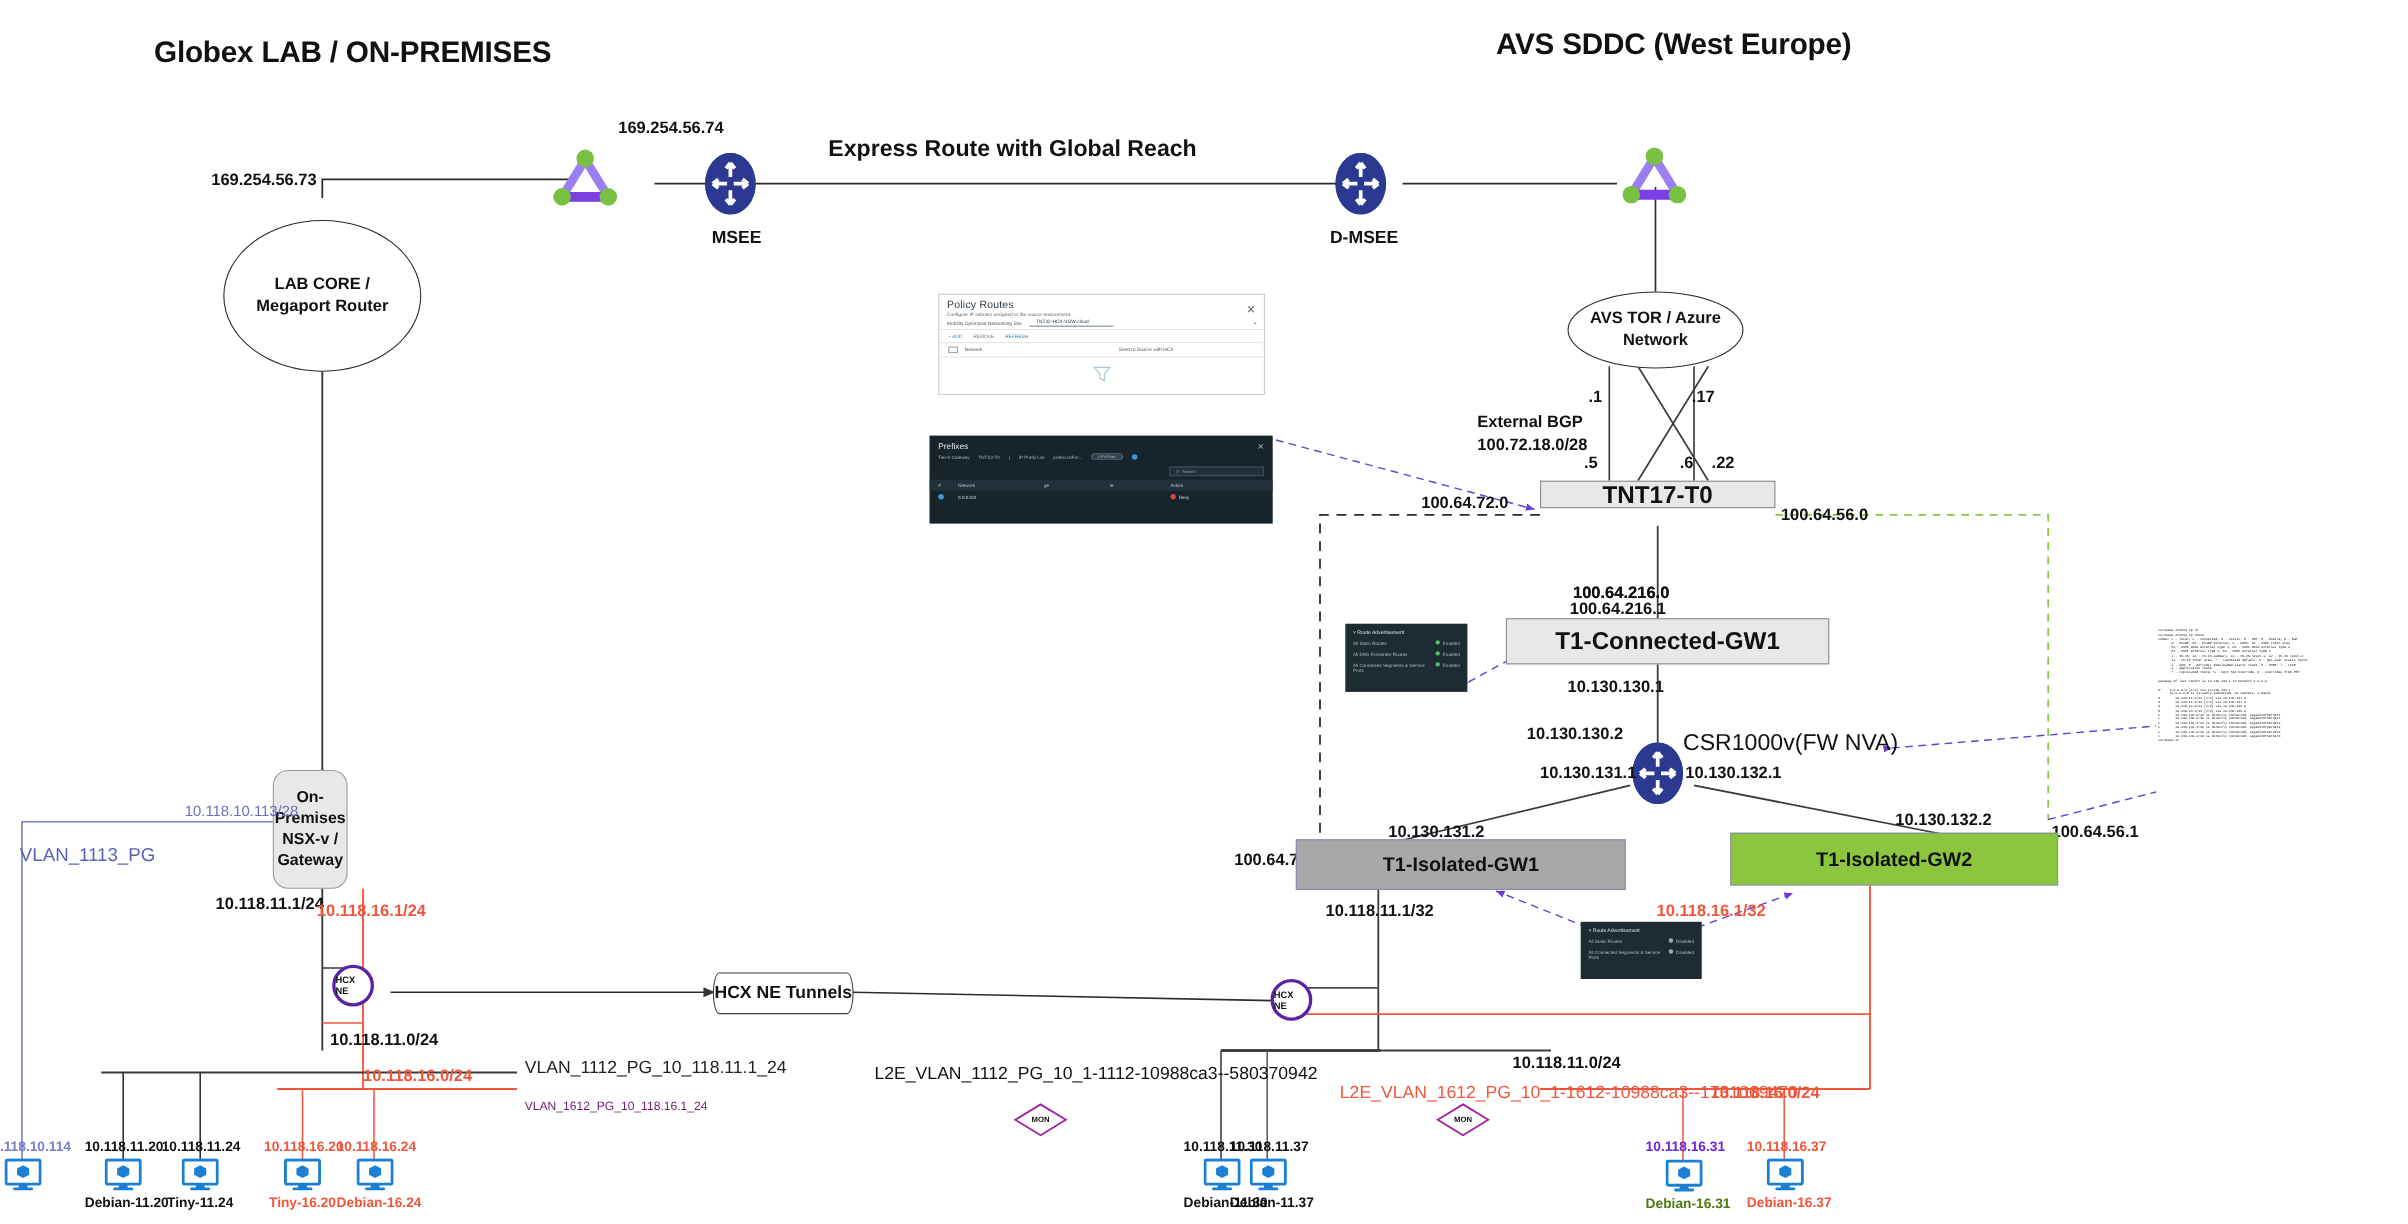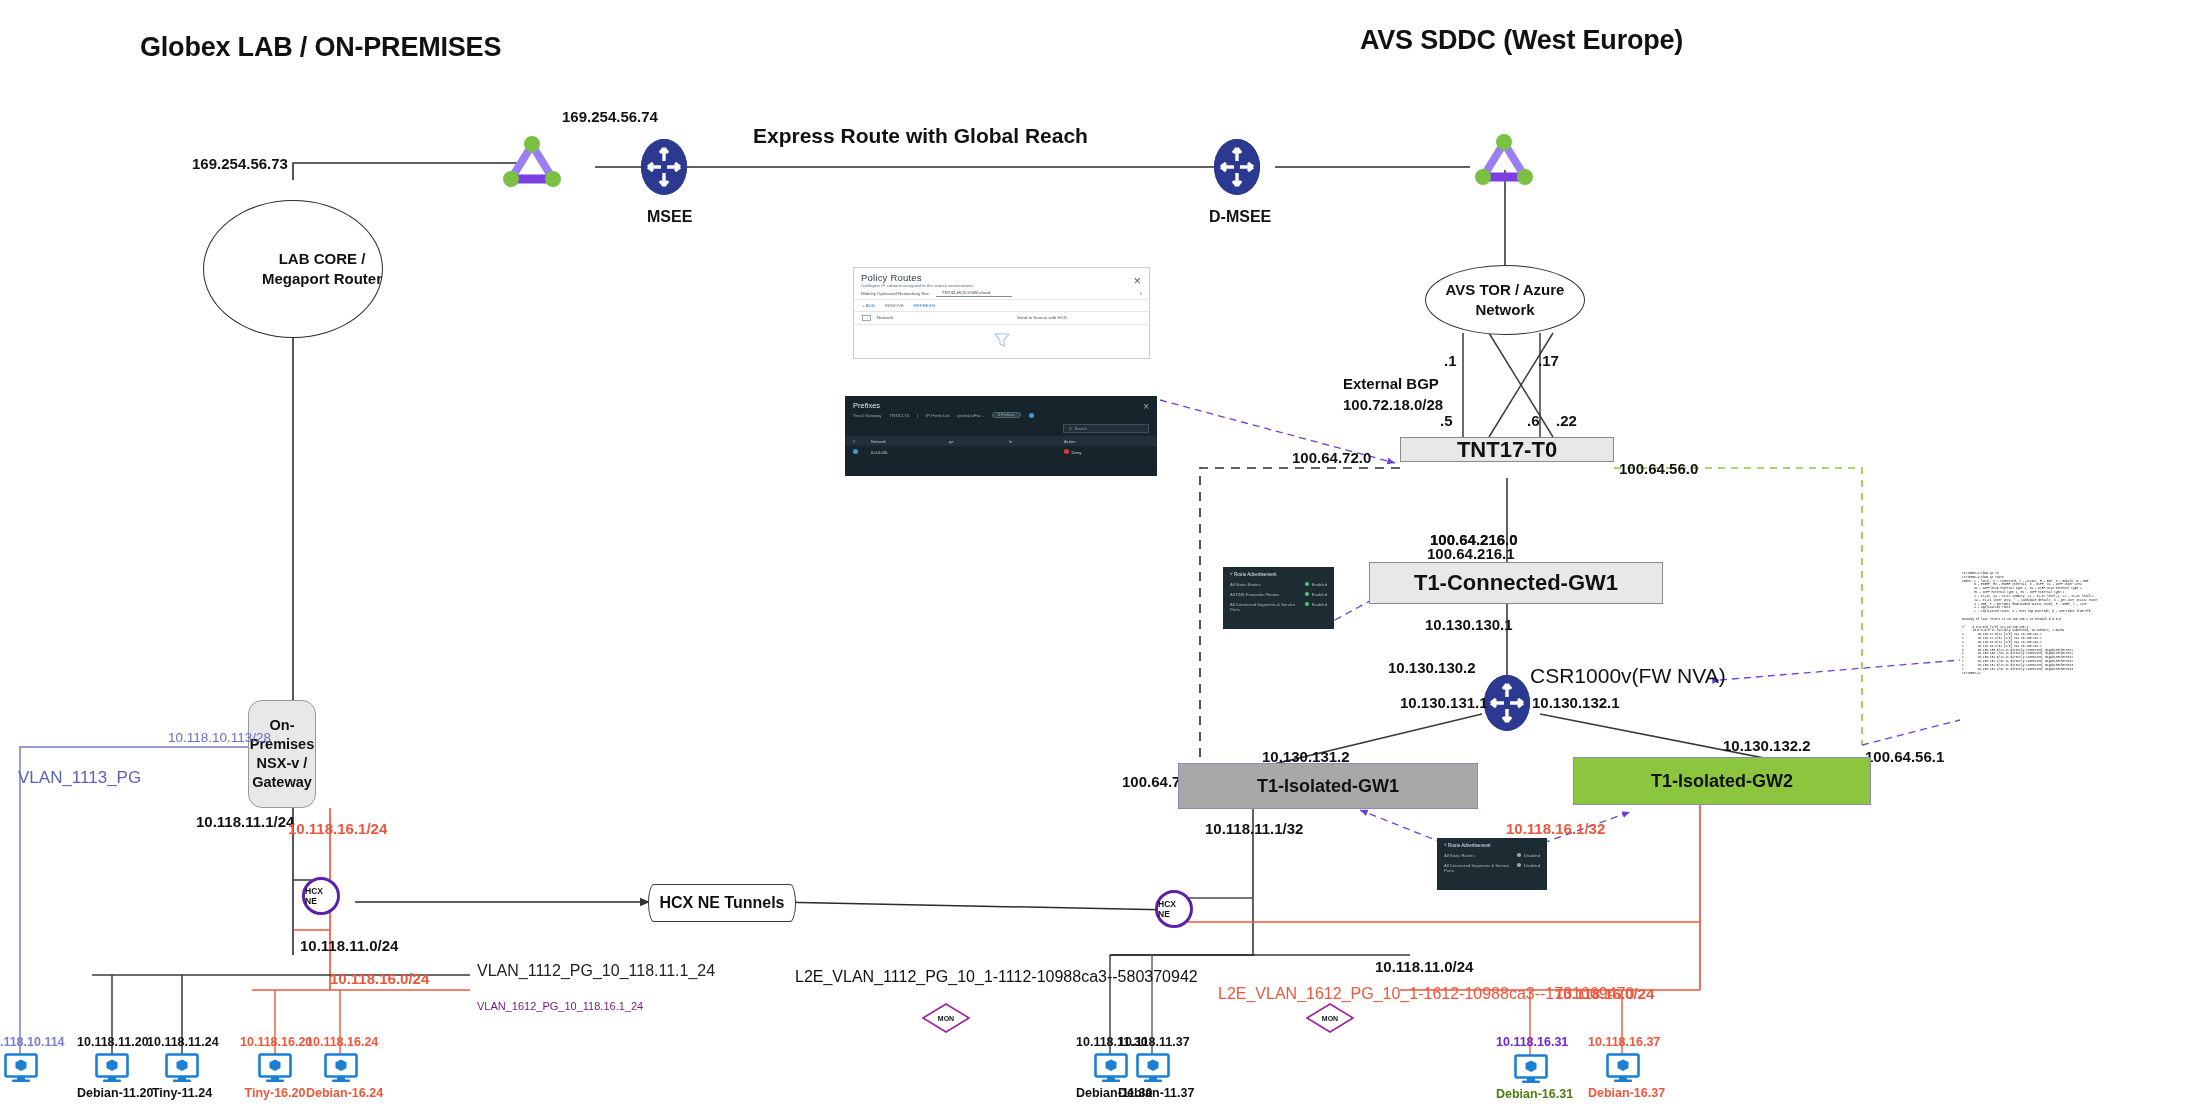--- a/index.html
+++ b/index.html
@@ -246,21 +246,21 @@
   <svg viewBox="0 0 46 56" width="46" height="56">
     <ellipse cx="23" cy="28" rx="23" ry="28" fill="#2b3990"></ellipse>
     <path d="M23 9 L23 22 M23 9 L19 14 M23 9 L27 14" stroke="#fff" stroke-width="3.4" fill="none"></path>
     <path d="M23 47 L23 34 M23 47 L19 42 M23 47 L27 42" stroke="#fff" stroke-width="3.4" fill="none"></path>
     <path d="M7 28 L20 28 M7 28 L12 24 M7 28 L12 32" stroke="#fff" stroke-width="3.4" fill="none"></path>
     <path d="M39 28 L26 28 M39 28 L34 24 M39 28 L34 32" stroke="#fff" stroke-width="3.4" fill="none"></path>
   </svg>
 </div>
 <div class="lbl" style="left:647px; top:208px; font-size:16px;">MSEE</div>
 
-<div class="ellipse" style="left:203px; top:200px; width:180px; height:138px;justify-content:flex-end;">
+<div class="ellipse" style="left:203px; top:200px; width:180px; height:138px;">
   <span style="white-space:pre-line;" id="labcore">LAB CORE /
 Megaport Router</span>
 </div>
 
 <div class="router" style="left:1214px; top:139px;">
   <svg viewBox="0 0 46 56" width="46" height="56">
     <ellipse cx="23" cy="28" rx="23" ry="28" fill="#2b3990"></ellipse>
     <path d="M23 9 L23 22 M23 9 L19 14 M23 9 L27 14" stroke="#fff" stroke-width="3.4" fill="none"></path>
     <path d="M23 47 L23 34 M23 47 L19 42 M23 47 L27 42" stroke="#fff" stroke-width="3.4" fill="none"></path>
     <path d="M7 28 L20 28 M7 28 L12 24 M7 28 L12 32" stroke="#fff" stroke-width="3.4" fill="none"></path>
@@ -346,21 +346,21 @@
 <div class="lbl ip" style="left:196px; top:813px;">10.118.11.1/24</div>
 <div class="lbl ip red" style="left:288px; top:820px;">10.118.16.1/24</div>
 
 <div class="hcxne" style="left:302px; top:877px;">
   <span>HCX NE</span>
 </div>
 <div class="hcxne" style="left:1155px; top:890px;">
   <span>HCX NE</span>
 </div>
 
-<div class="cyl" style="left:648px; top:884px; width:148px; height:38px;">
+<div class="cyl" style="left:648px; top:884px; width:128px; height:38px;">
   <span>HCX NE Tunnels</span>
 </div>
 
 <div class="lbl ip" style="left:300px; top:937px;">10.118.11.0/24</div>
 <div class="lbl ip red" style="left:330px; top:970px;">10.118.16.0/24</div>
 <div class="lbl vlanblk" style="left:477px; top:962px;">VLAN_1112_PG_10_118.11.1_24</div>
 <div class="lbl vlanred" style="left:477px; top:988px;">VLAN_1612_PG_10_118.16.1_24</div>
 
 <div class="lbl ip" style="left:1375px; top:958px;">10.118.11.0/24</div>
 <div class="lbl ip red" style="left:1555px; top:985px;">10.118.16.0/24</div>

